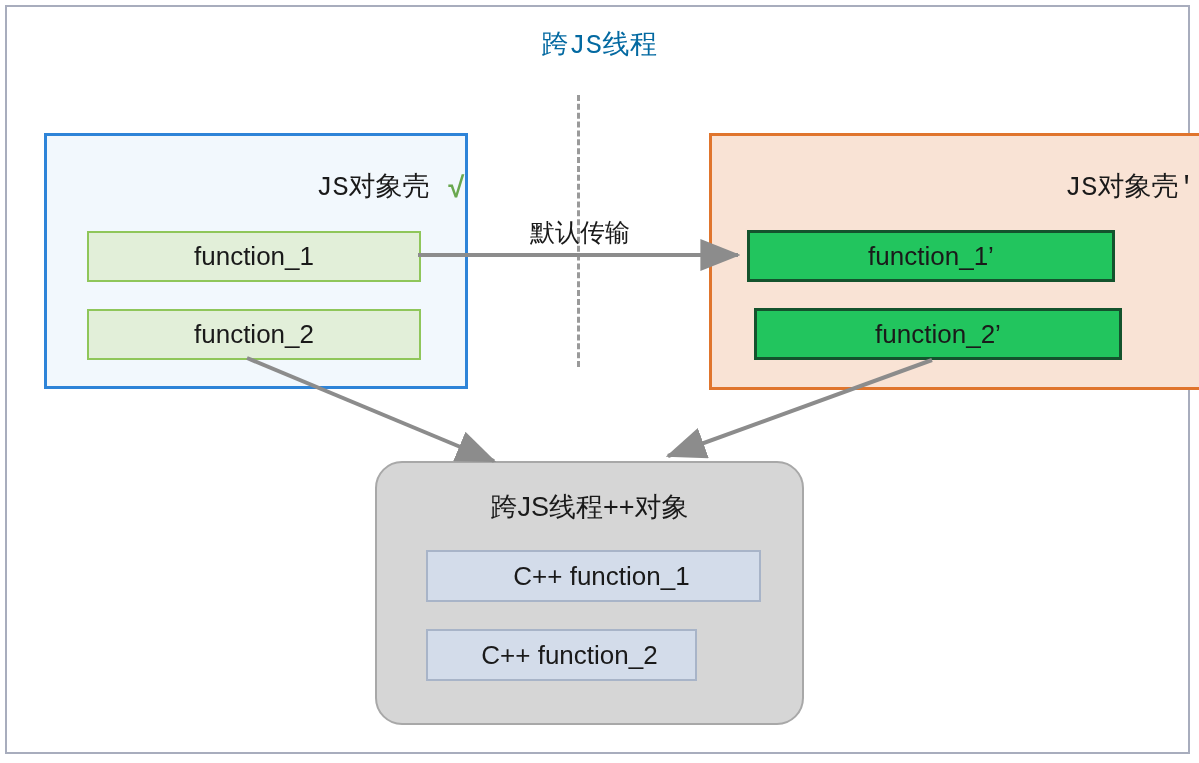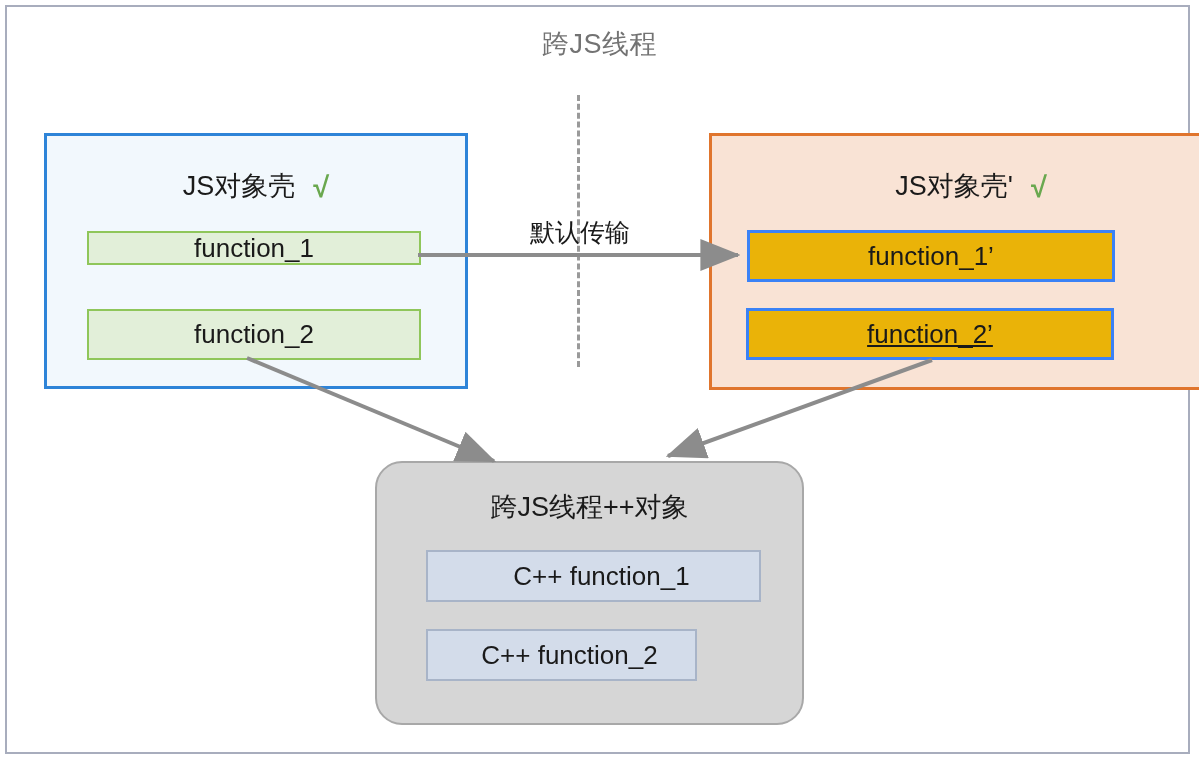--- a/index.html
+++ b/index.html
@@ -31,22 +31,23 @@
     box-sizing: border-box;
   }
   
   .diagram-title {
     position: absolute;
     left: 0;
     top: 26px;
     width: 1199px;
     text-align: center;
     font-size: 27px;
-    color: #737373;
+    color: #0369a1;
     letter-spacing: 0.5px;
+    font-family: Liberation Mono, monospace;
   }
   
   .divider {
     position: absolute;
     left: 577px;
     top: 95px;
     width: 0;
     height: 272px;
     border-left: 3px dashed #9a9a9a;
   }
@@ -69,24 +70,25 @@
     width: 524px;
     height: 257px;
     background: #f9e3d5;
     border: 3px solid #e0752d;
   }
   .shell-title {
     position: absolute;
     left: 0;
     top: 32px;
     width: 100%;
-    text-align: center;
+    text-align: right;
     font-size: 27px;
     color: #1a1a1a;
     white-space: nowrap;
+    font-family: Liberation Mono, monospace;
   }
   .check-mark {
     display: inline-block;
     color: #6aa84f;
     font-size: 29px;
     font-weight: bold;
     margin-left: 18px;
     vertical-align: -2px;
   }
   
@@ -97,32 +99,32 @@
     align-items: center;
     justify-content: center;
     font-size: 26px;
     color: #1a1a1a;
   }
   .fn-green {
     background: #e2efd9;
     border: 2px solid #8fc65a;
   }
   .fn-yellow {
-    background: #eab308;
-    border: 3px solid #3b82f6;
+    background: #22c55e;
+    border: 3px solid #14532d;
   }
   .fn-blue {
     background: #d3dcea;
     border: 2px solid #a8b4c8;
     padding-left: 16px;
   }
-  .left-fn1 { left: 40px; top: 95px; width: 334px; height: 34px; }
+  .left-fn1 { left: 40px; top: 95px; width: 334px; height: 51px; }
   .left-fn2 { left: 40px; top: 173px; width: 334px; height: 51px; }
   .right-fn1 { left: 35px; top: 94px; width: 368px; height: 52px; }
-  .right-fn2 { left: 34px; top: 172px; width: 368px; height: 52px; text-decoration: underline; }
+  .right-fn2 { left: 42px; top: 172px; width: 368px; height: 52px; }
 
   
   .cpp-box {
     position: absolute;
     left: 375px;
     top: 461px;
     width: 429px;
     height: 264px;
     background: #d6d6d6;
     border: 2px solid #a8a8a8;

